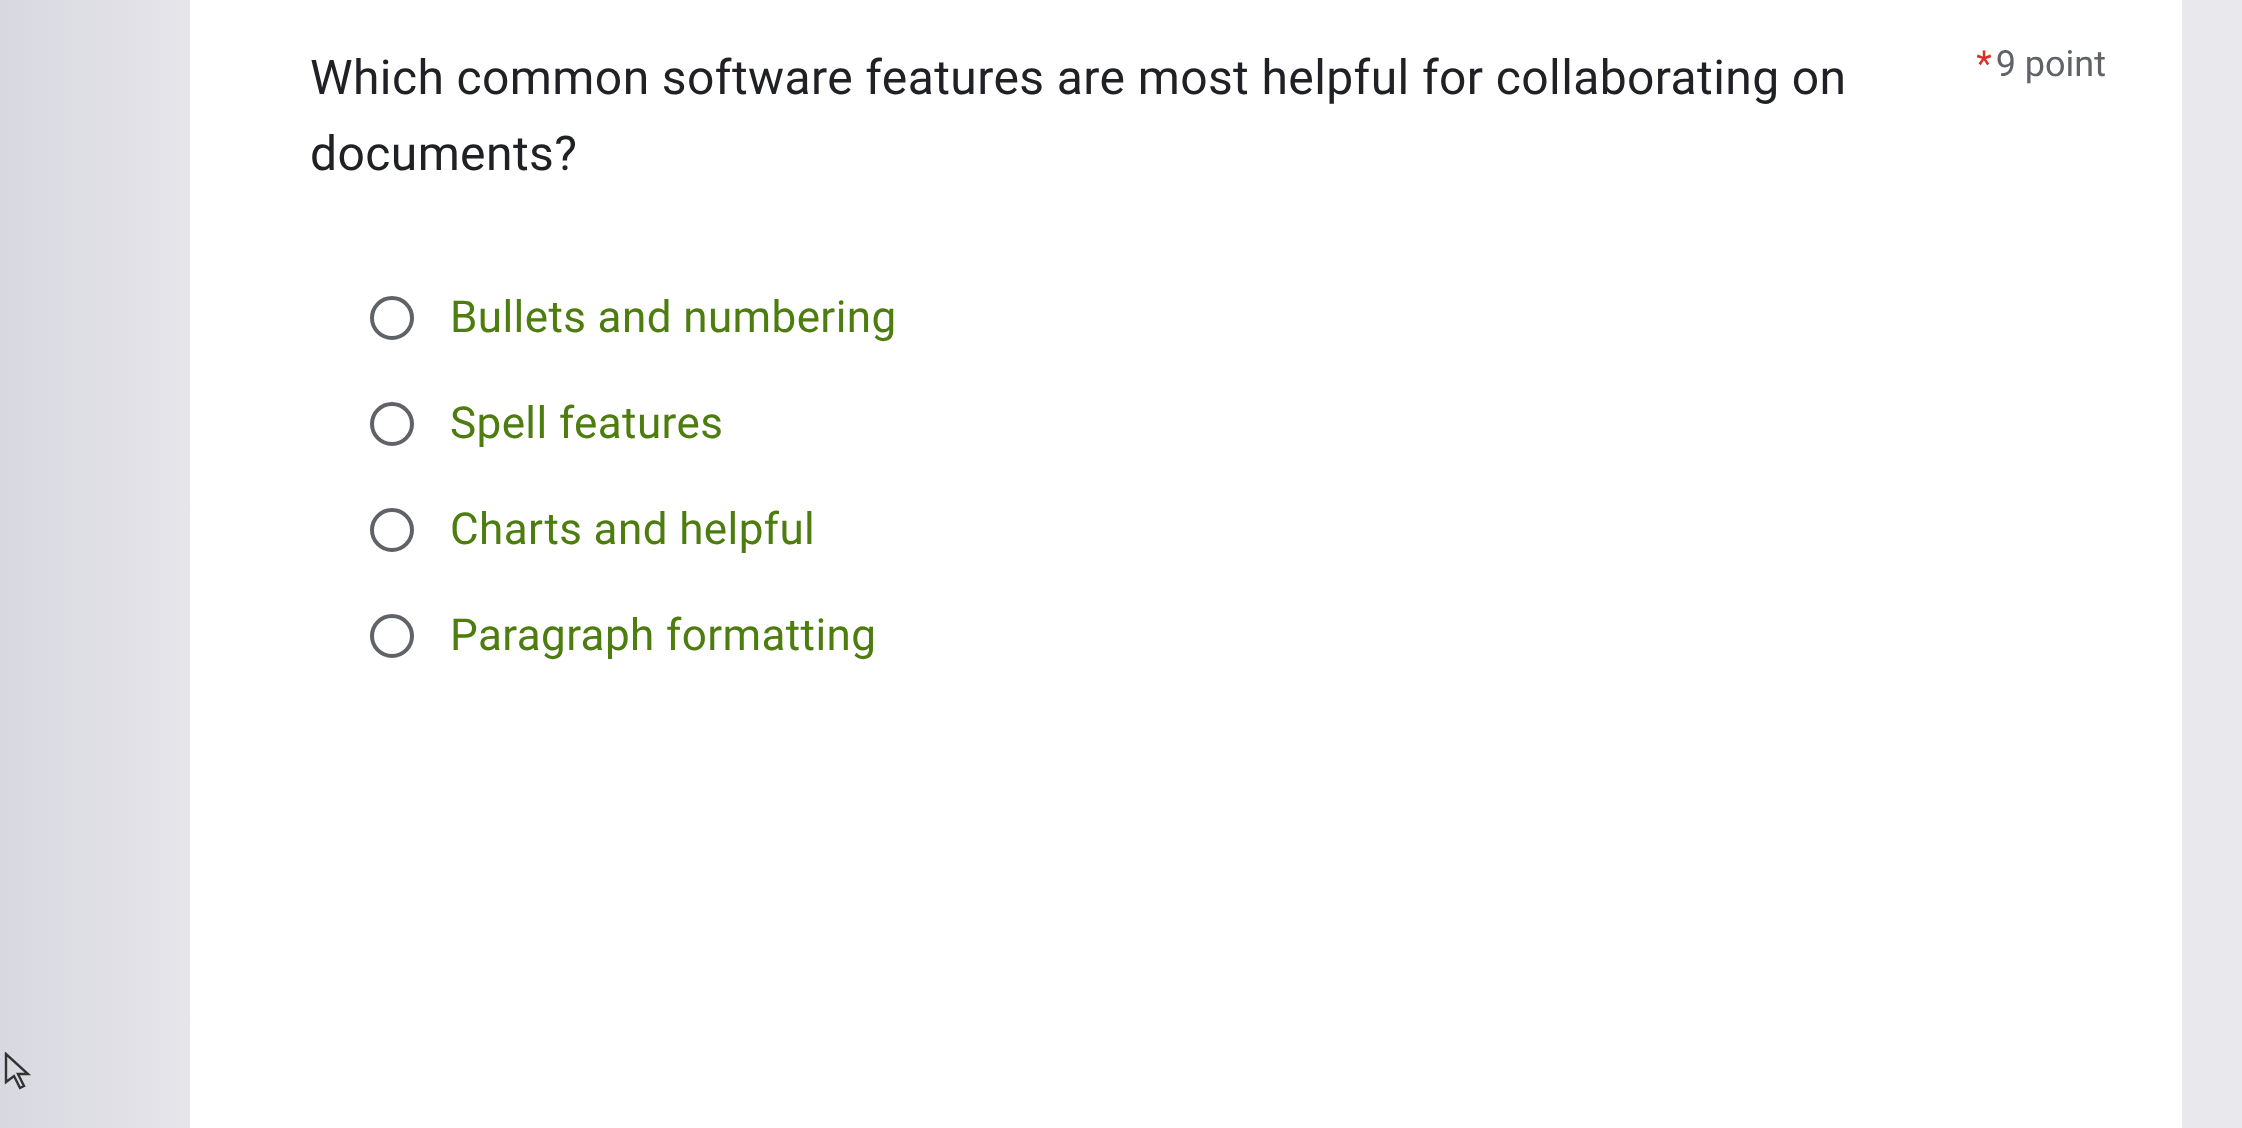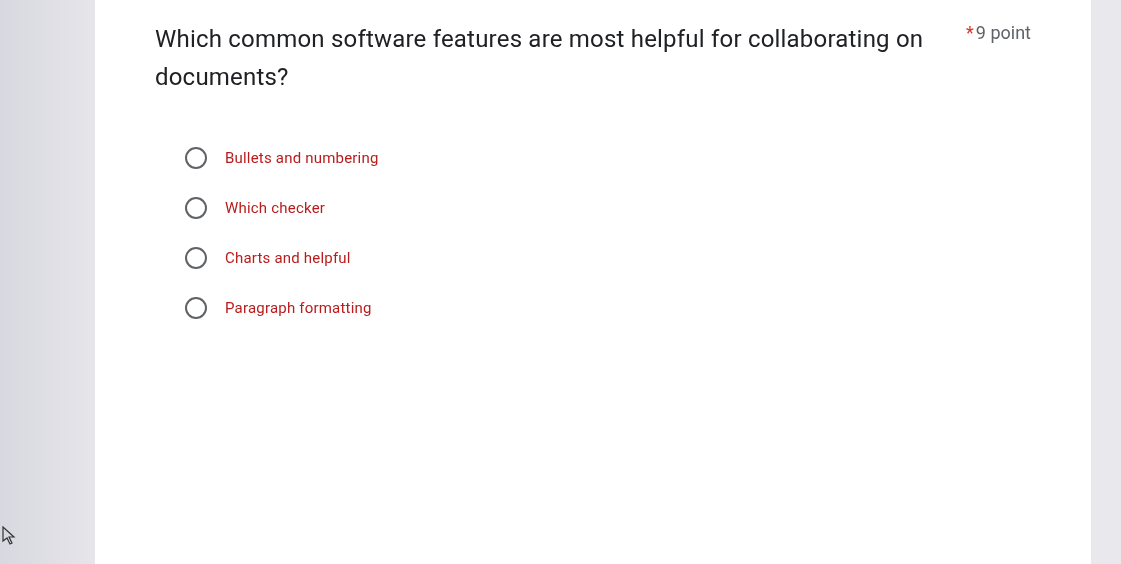--- a/index.html
+++ b/index.html
@@ -15,21 +15,21 @@
       overflow: hidden;
       position: relative;
     }
     .page-container {
       position: absolute;
       left: 95px;
       top: 0;
       right: 30px;
       bottom: 0;
       background: #ffffff;
-      padding: 20px 60px 30px 60px;
+      padding: 20px 38px 30px 60px;
     }
     .question-header {
       display: flex;
       justify-content: space-between;
       align-items: flex-start;
       margin-bottom: 50px;
     }
     .question-text {
       font-size: 24px;
       color: #202124;
@@ -62,22 +62,22 @@
     }
     .radio-circle {
       width: 22px;
       height: 22px;
       border: 2px solid #5f6368;
       border-radius: 50%;
       flex-shrink: 0;
       background: #fff;
     }
     .option-label {
-      font-size: 15px;
-      color: #b91c1c;
+      font-size: 22px;
+      color: #4d7c0f;
       letter-spacing: 0.2px;
     }
     .left-margin {
       position: absolute;
       left: 0;
       top: 0;
       width: 95px;
       height: 100%;
       background: linear-gradient(90deg, #d8d8e0 0%, #e5e5ea 100%);
     }
@@ -103,21 +103,21 @@
     </div>
   </div>
 
   <div class="options-container">
     <label class="option-row">
       <span class="radio-circle"></span>
       <span class="option-label">Bullets and numbering</span>
     </label>
     <label class="option-row">
       <span class="radio-circle"></span>
-      <span class="option-label">Which checker</span>
+      <span class="option-label">Spell features</span>
     </label>
     <label class="option-row">
       <span class="radio-circle"></span>
       <span class="option-label">Charts and helpful</span>
     </label>
     <label class="option-row">
       <span class="radio-circle"></span>
       <span class="option-label">Paragraph formatting</span>
     </label>
   </div>

